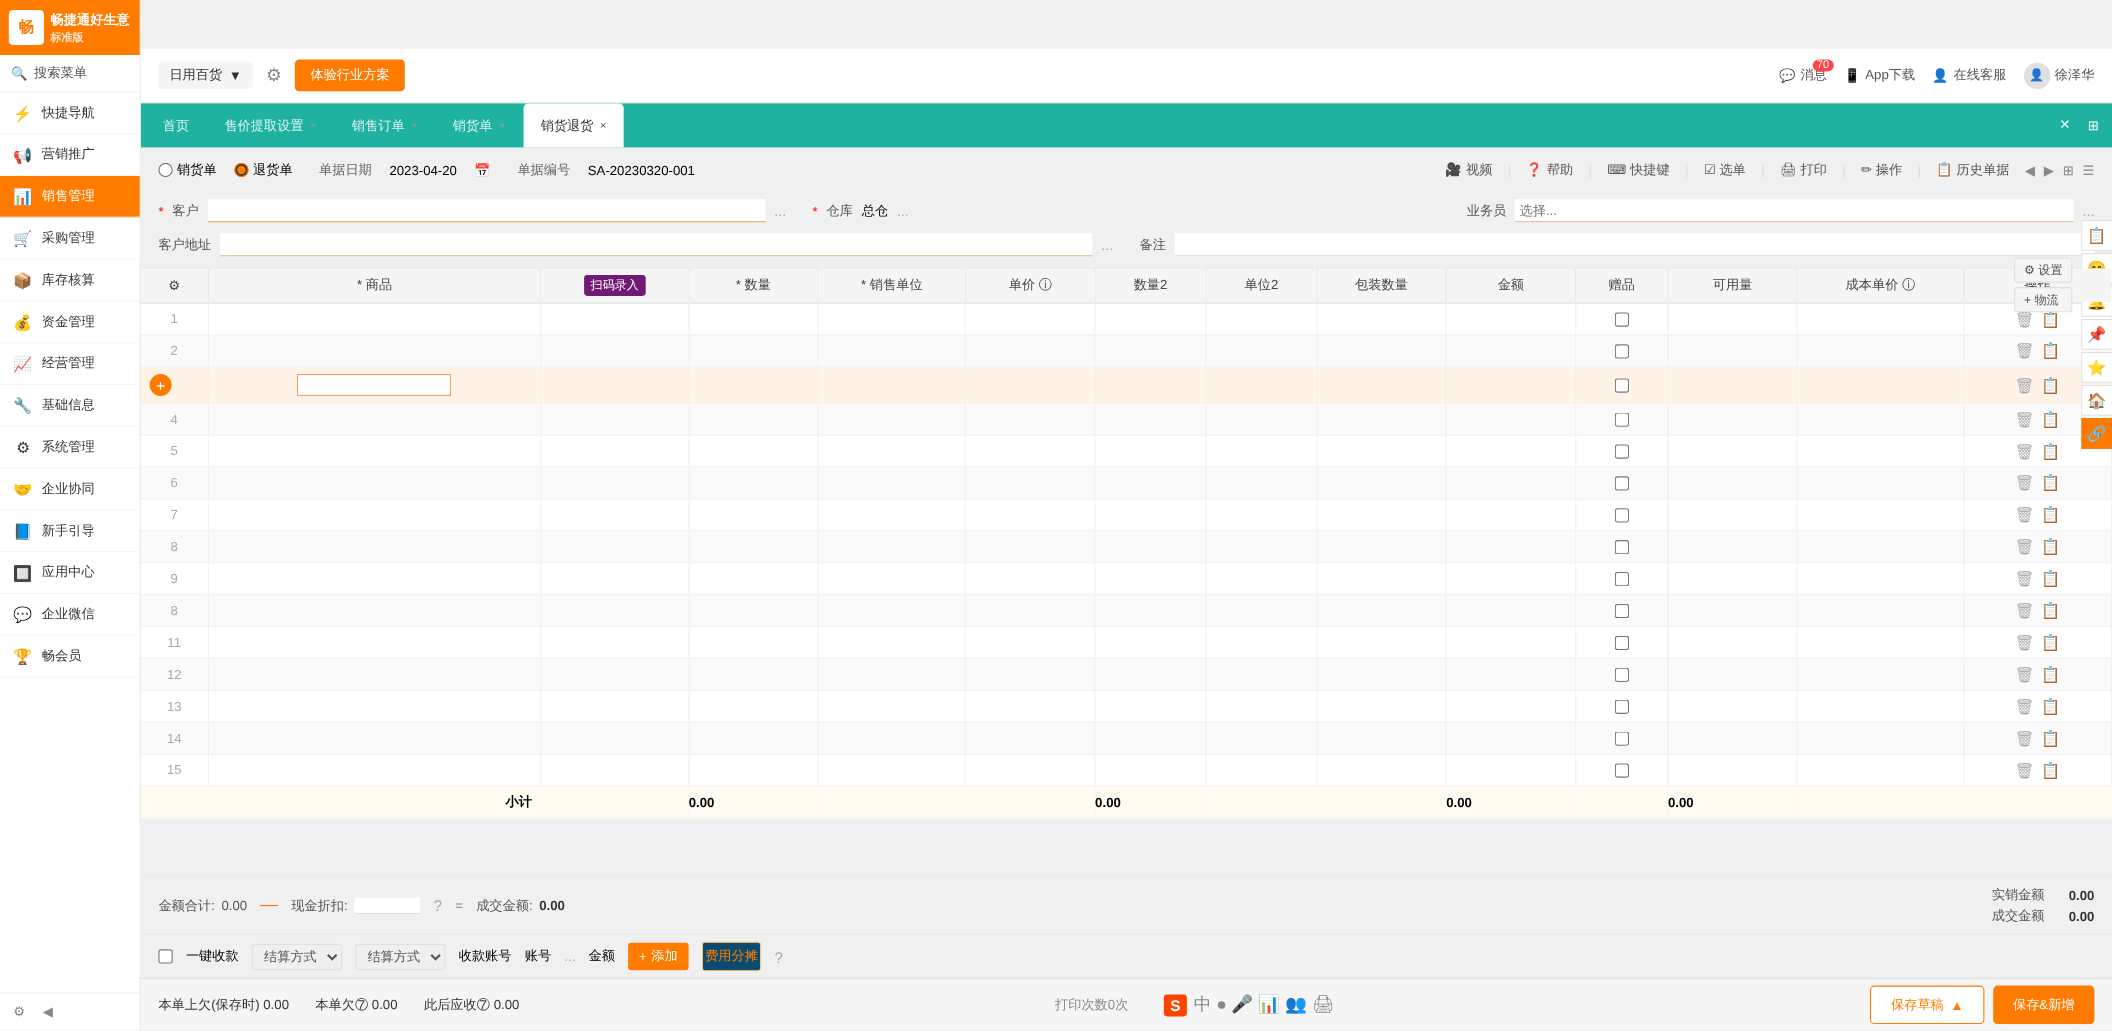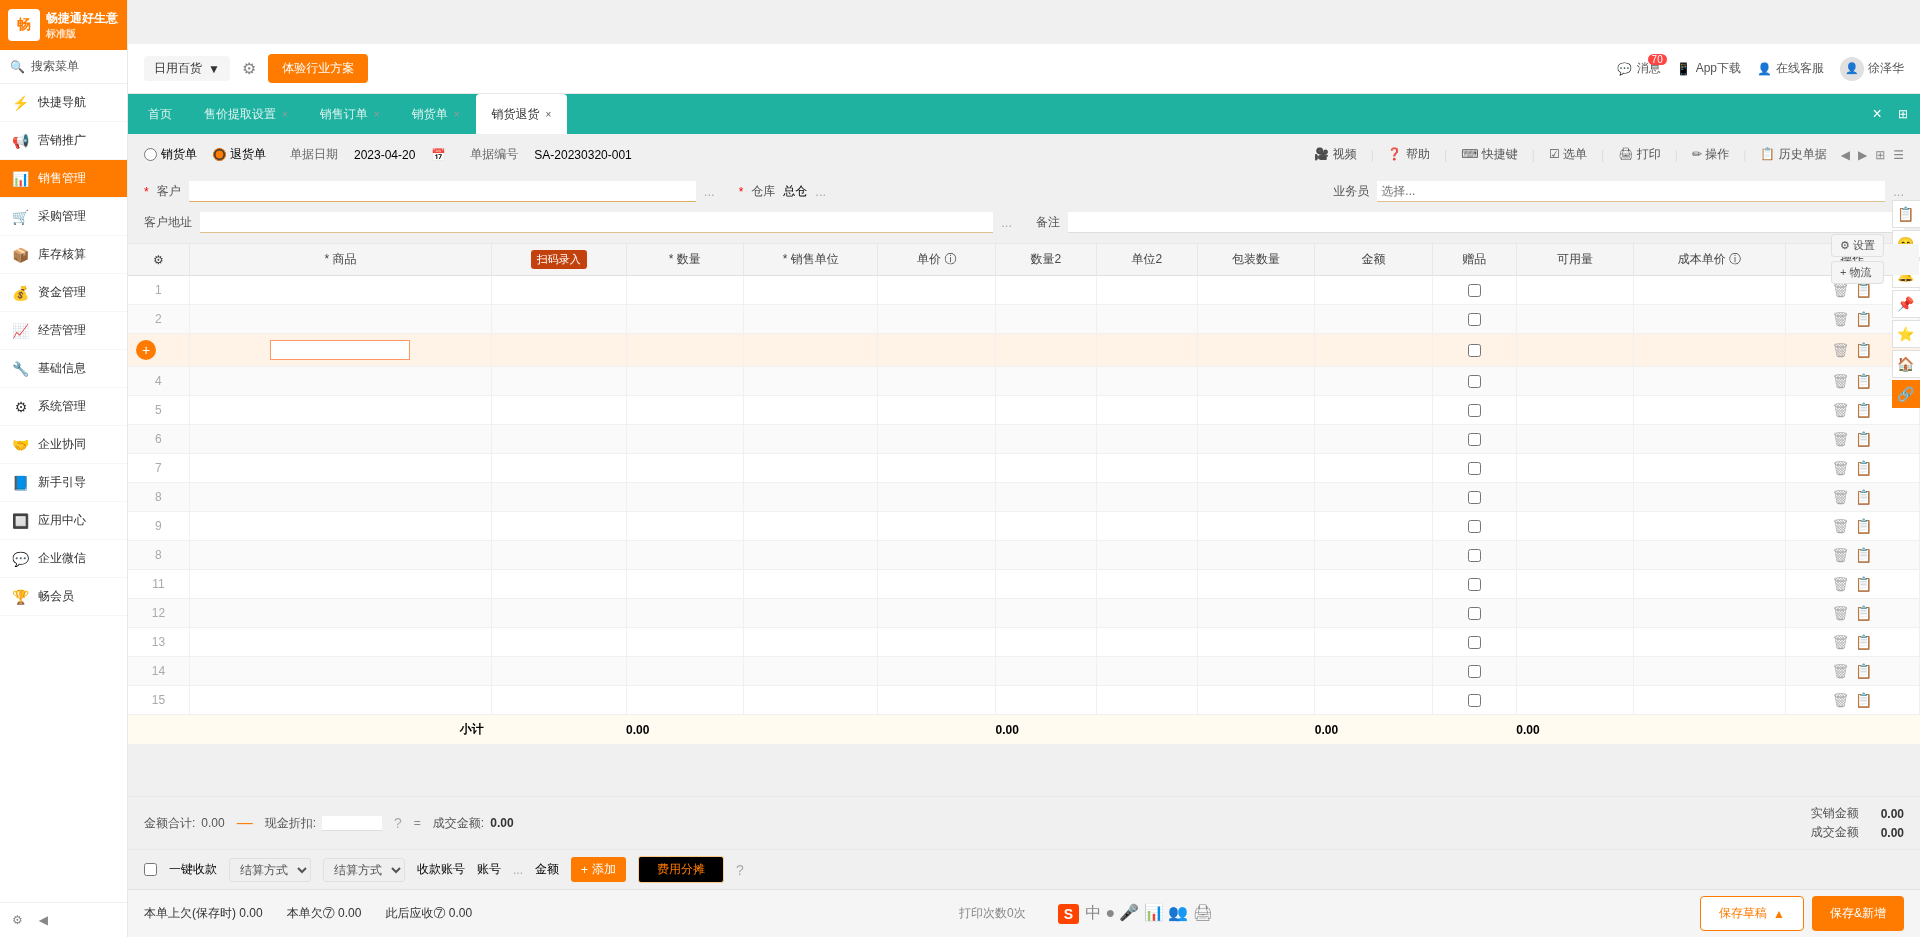--- a/index.html
+++ b/index.html
@@ -156,21 +156,21 @@
       color: #555;
       border-right: 1px solid #f0f0f0;
     }
     #data-table tbody td.row-num { color: #aaa; width: 30px; }
     .add-row-btn {
       background: #ff7b00; color: #fff; border: none; border-radius: 50%;
       width: 20px; height: 20px; font-size: 16px; line-height: 20px; text-align: center;
       cursor: pointer; display: flex; align-items: center; justify-content: center;
     }
     .scan-input-btn {
-      background: #c2410c; color: #fff; border: none; border-radius: 3px;
+      background: #701a75; color: #fff; border: none; border-radius: 3px;
       padding: 2px 6px; font-size: 11px; cursor: pointer;
     }
     .checkbox-cell { display: flex; justify-content: center; }
     .action-btns { display: flex; gap: 6px; justify-content: center; }
     .action-btn { color: #aaa; cursor: pointer; font-size: 14px; }
 
     
     #bottom-summary {
       padding: 8px 16px;
       border-top: 1px solid #e8e8e8;
@@ -193,22 +193,22 @@
     }
     .pay-checkbox { accent-color: #ff7b00; }
     .pay-select {
       border: 1px solid #e0e0e0; border-radius: 3px; padding: 3px 6px; color: #555;
     }
     .add-btn {
       background: #ff7b00; color: #fff; border: none; border-radius: 3px;
       padding: 4px 10px; cursor: pointer; display: flex; align-items: center; gap: 4px;
     }
     .feiyong-btn {
-      background: #000000; color: #ff7b00; border: 1px solid #ffcc88;
-      border-radius: 3px; padding: 4px 18px; cursor: pointer;
+      background: #0c4a6e; color: #ff7b00; border: 1px solid #ffcc88;
+      border-radius: 3px; padding: 4px 2px; cursor: pointer;
     }
 
     
     #bottom-bar {
       background: #f5f5f5;
       border-top: 1px solid #e0e0e0;
       padding: 6px 16px;
       display: flex; align-items: center; gap: 24px;
     }
     .bottom-stat { color: #555; }

